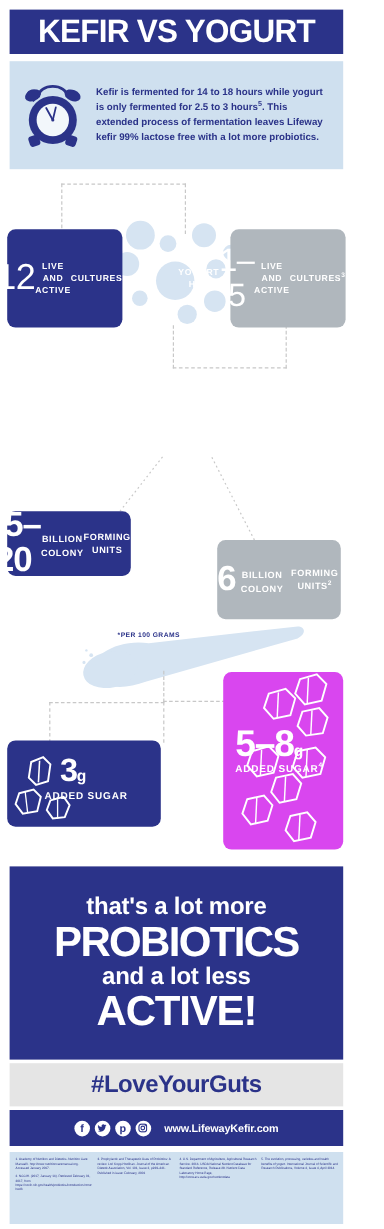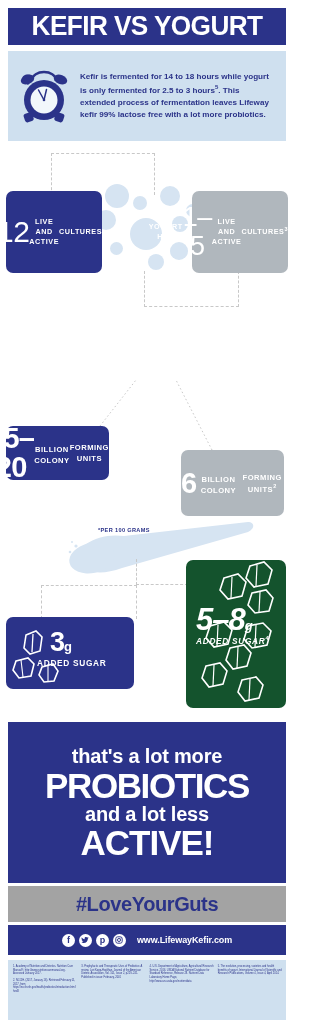--- a/index.html
+++ b/index.html
@@ -83,41 +83,41 @@
   }
 
   
   .sugar-sec { position: absolute; left: 0; top: 512px; width: 294px; height: 200px; }
   .per100 {
     position: absolute; left: 98px; top: 527px;
     font-size: 5.6px; font-weight: bold; color: #2b3389; letter-spacing: 0.35px;
   }
   .sugar-card { position: absolute; border-radius: 7px; color: #ffffff; overflow: hidden; }
   .sugar-card.kefir { background: #2b3389; }
-  .sugar-card.yogurt { background: #14532d; font-style: italic; }
+  .sugar-card.yogurt { background: #d946ef; }
   .sugar-num { font-weight: bold; letter-spacing: -1px; line-height: 1; }
   .sugar-unit { font-weight: bold; }
   .sugar-lbl { font-weight: bold; letter-spacing: 0.7px; }
   .sugar-lbl sup { font-size: 5.5px; vertical-align: super; }
 
   
   .conclusion {
     position: absolute; left: 8px; top: 722px; width: 278px; height: 161px;
     background: #2b3389; color: #ffffff;
     display: flex; flex-direction: column; align-items: center; justify-content: center;
     text-align: center;
   }
   .c-light { font-size: 20px; font-weight: bold; line-height: 1.12; letter-spacing: -0.2px; }
   .c-bold  { font-size: 35px; font-weight: bold; line-height: 1.0; letter-spacing: -1.4px; }
   .c-bold2 { font-size: 35px; font-weight: bold; line-height: 1.0; letter-spacing: -1px; }
 
   
   .hash-bar {
     position: absolute; left: 8px; top: 886px; width: 278px; height: 36px;
-    background: #a3a3a3; display: flex; align-items: center; justify-content: center;
+    background: #e5e5e5; display: flex; align-items: center; justify-content: center;
   }
   .hash-bar .h-text {
     color: #2b3389; font-size: 20px; font-weight: bold; letter-spacing: -0.4px;
   }
 
   
   .social-bar {
     position: absolute; left: 8px; top: 925px; width: 278px; height: 30px;
     background: #2b3389;
     display: flex; align-items: center; justify-content: center; gap: 4px;

